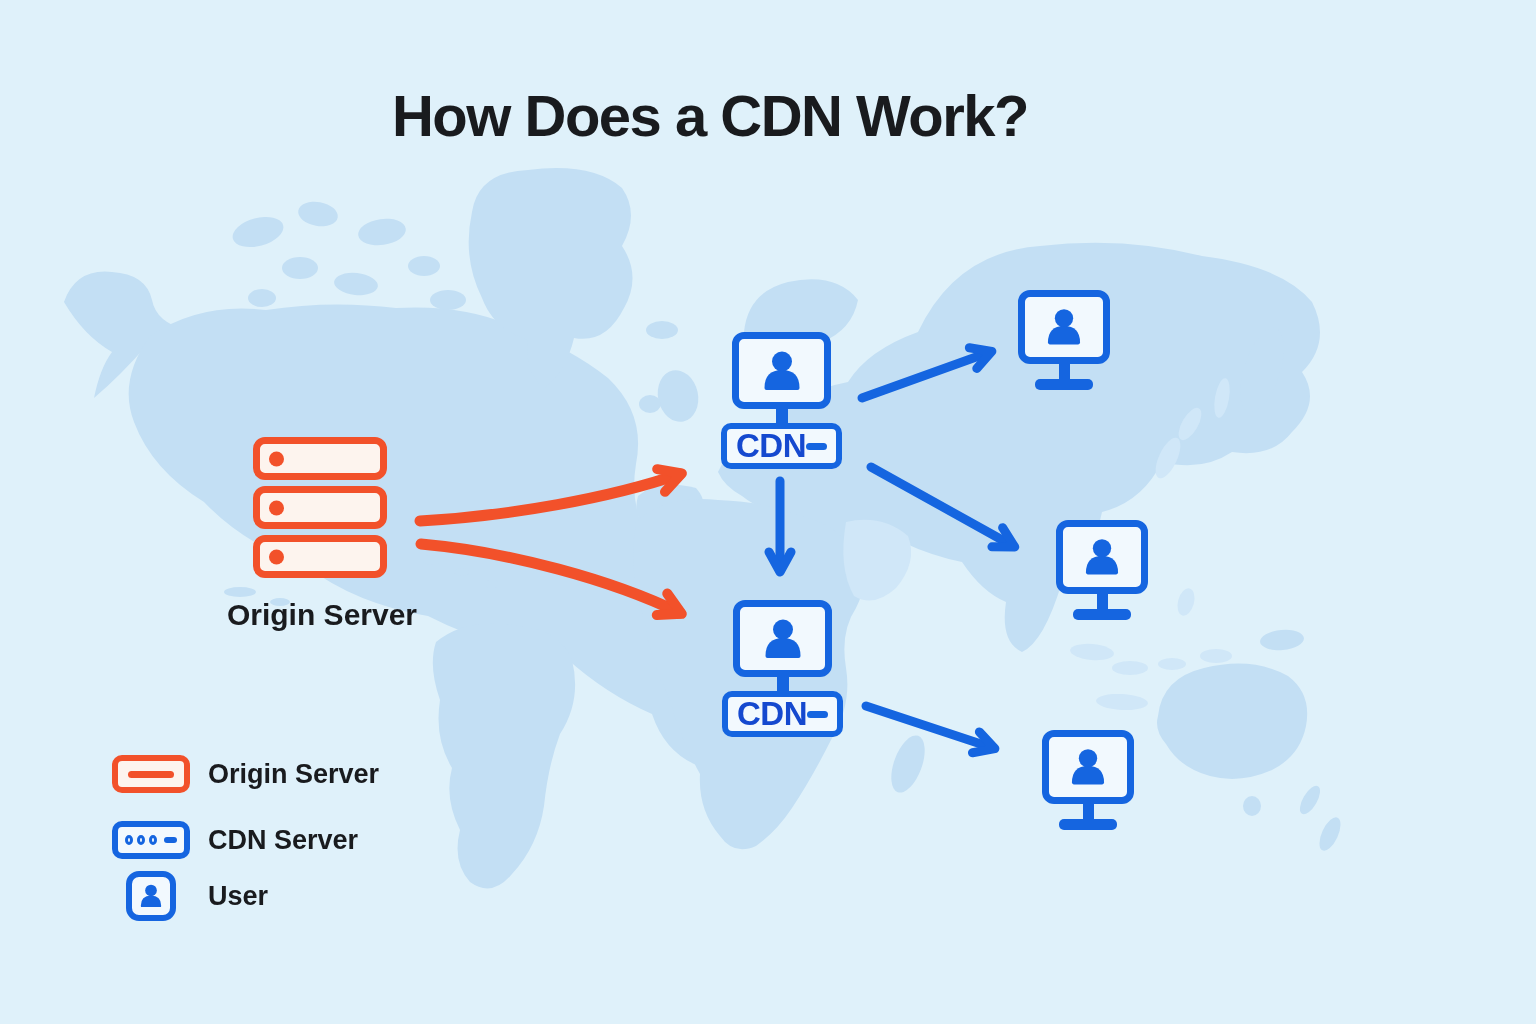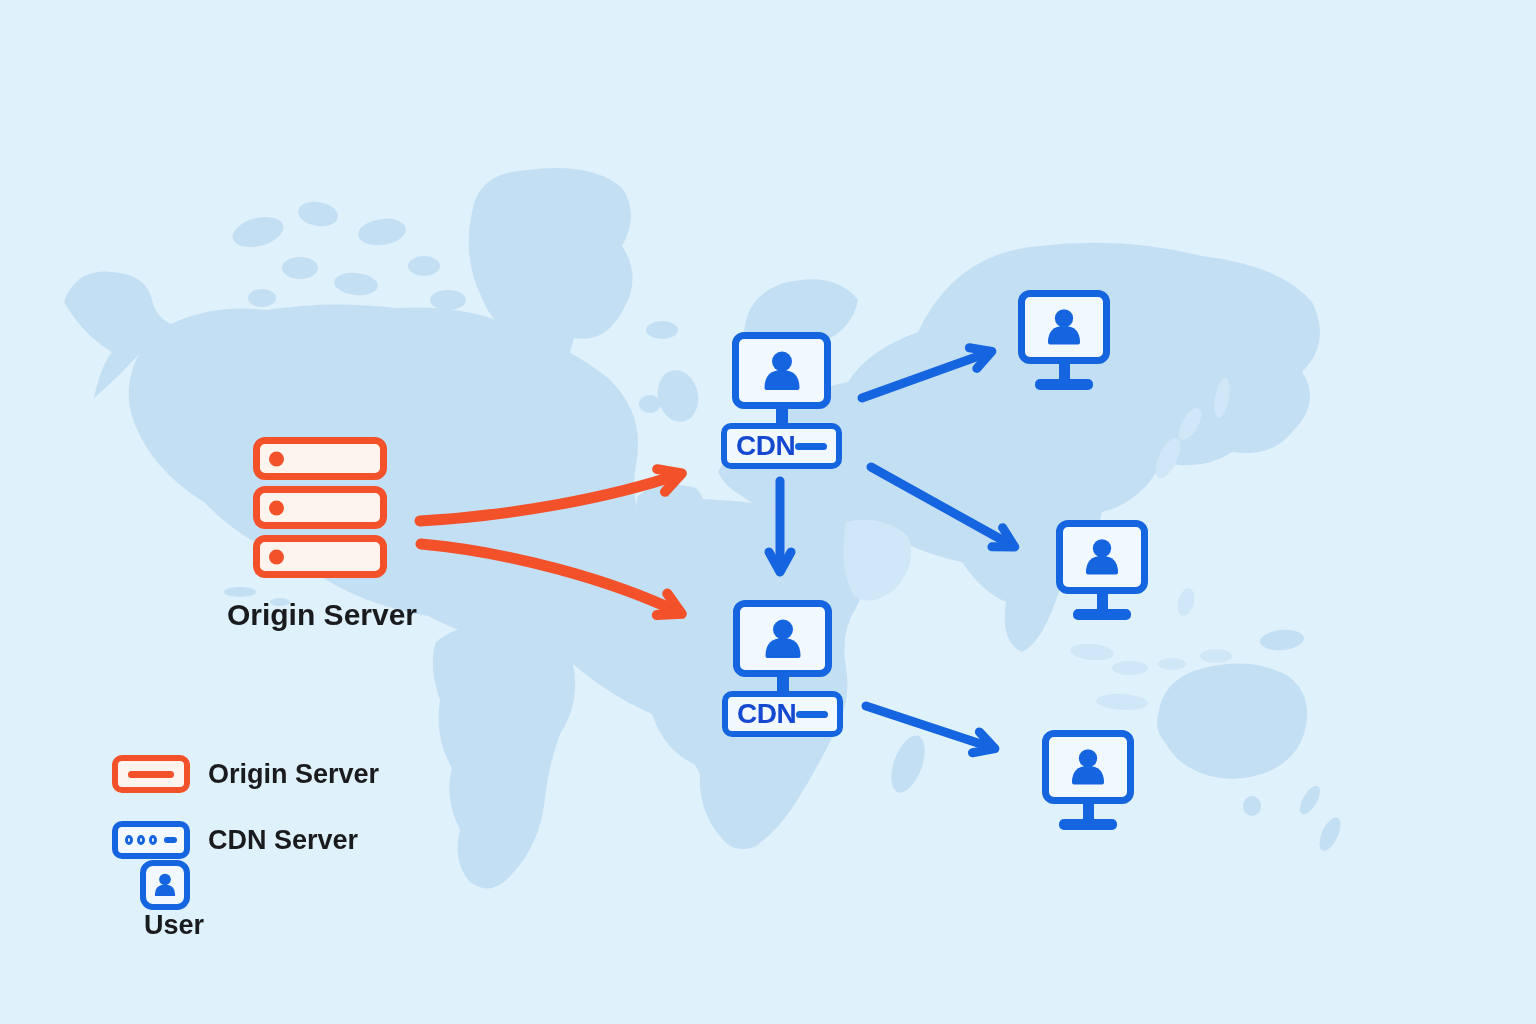--- a/index.html
+++ b/index.html
@@ -39,21 +39,21 @@
   .monitor{
     margin:0 auto;background:#f2f9fe;border:7px solid #1565e0;border-radius:12px;
     display:flex;align-items:center;justify-content:center;
   }
   .cdn-node .monitor{width:99px;height:77px;}
   .stem{width:12px;height:14px;background:#1565e0;margin:0 auto;}
   .cdn-box{
     width:121px;height:46px;background:#f2f9fe;border:6px solid #1565e0;border-radius:10px;
     display:flex;align-items:center;padding:0 9px;
   }
-  .cdn-box .cdn-text{font-size:28px;font-weight:bold;color:#1549cf;letter-spacing:-0.5px;}
+  .cdn-box .cdn-text{font-size:33px;font-weight:bold;color:#1549cf;letter-spacing:-0.5px;}
   .cdn-dash{width:44px;height:7px;border-radius:4px;background:#1565e0;margin-left:auto;}
 
   
   .user-node{position:absolute;width:92px;}
   .user-node .monitor{width:92px;height:74px;}
   .stand-stem{width:11px;height:15px;background:#1565e0;margin:0 auto;}
   .stand-base{width:58px;height:11px;border-radius:5px;background:#1565e0;margin:0 auto;}
 
   .person-svg{color:#1565e0;display:block;}
 
@@ -160,20 +160,21 @@
       </marker>
     </defs>
     <path d="M420 521 C510 516 610 498 680 474" fill="none" stroke="#f2512a" stroke-width="11" stroke-linecap="round" marker-end="url(#ah-orange)"></path>
     <path d="M421 544 C510 552 612 580 680 613" fill="none" stroke="#f2512a" stroke-width="11" stroke-linecap="round" marker-end="url(#ah-orange)"></path>
     <path d="M862 398 L990 352" fill="none" stroke="#1565e0" stroke-width="9" stroke-linecap="round" marker-end="url(#ah-blue)"></path>
     <path d="M871 467 L1013 546" fill="none" stroke="#1565e0" stroke-width="9" stroke-linecap="round" marker-end="url(#ah-blue)"></path>
     <path d="M780 481 L780 570" fill="none" stroke="#1565e0" stroke-width="9" stroke-linecap="round" marker-end="url(#ah-blue)"></path>
     <path d="M866 706 L993 748" fill="none" stroke="#1565e0" stroke-width="9" stroke-linecap="round" marker-end="url(#ah-blue)"></path>
   </svg>
 
+  <h1 class="title">How Does a CDN Work?</h1>
 
   <div class="origin">
     <div class="o-row">
         <span class="o-dot"></span>
       </div>
     <div class="o-row">
         <span class="o-dot"></span>
       </div>
     <div class="o-row">
         <span class="o-dot"></span>
@@ -246,21 +247,21 @@
     </div>
     <div class="legend-row" style="top:66px;text-align:right;">
       <span class="lg-cdn">
         <span class="ring"></span>
           <span class="ring"></span>
           <span class="ring"></span>
           <span class="bar"></span>
       </span>
       <span class="legend-label" style="margin-left:18px;">CDN Server</span>
     </div>
-    <div class="legend-row" style="top:105px;flex-direction:column;">
+    <div class="legend-row" style="top:116px;">
       <span class="lg-user">
         <svg class="person-svg" width="28" height="28">
             <use href="#person-symbol"></use>
           </svg>
       </span>
       <span class="legend-label" style="margin-left:32px;">User</span>
     </div>
   </div>
 
 </div>

